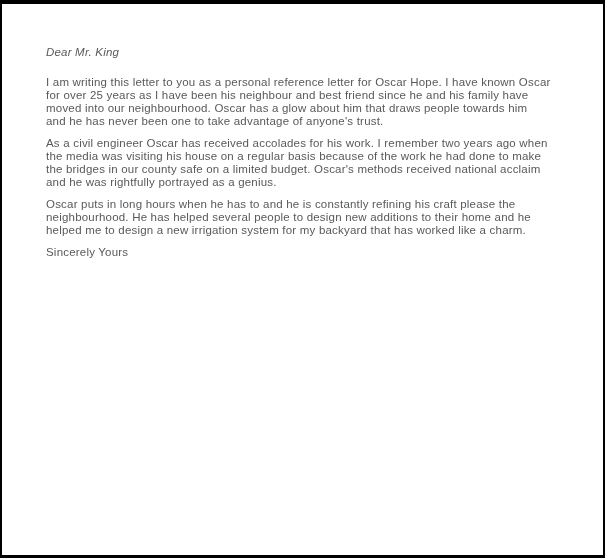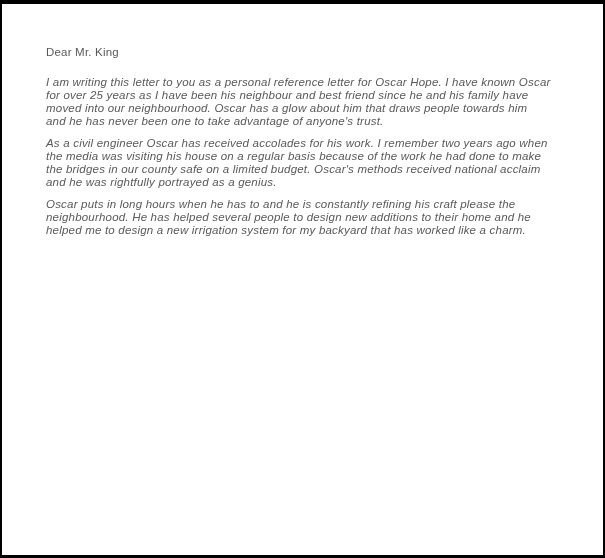--- a/index.html
+++ b/index.html
@@ -23,26 +23,26 @@
     width: 100%;
     height: 100%;
     font-family: "Liberation Sans", sans-serif;
     font-size: 11.5px;
     line-height: 13px;
     letter-spacing: 0.2px;
     color: #58595b;
   }
   .salutation {
     margin: 0 0 17px 0;
+    font-style: italic;
   }
   .para {
     margin: 0 0 9px 0;
     white-space: pre-line;
     max-width: 535px;
-    font-style: italic;
   }
   .closing {
     margin: 0 0 13px 0;
   }
   .signature {
     margin: 0;
   }
 </style>
 </head>
 <body>
@@ -59,15 +59,16 @@
     <p class="para">As a civil engineer Oscar has received accolades for his work. I remember two years ago when
 the media was visiting his house on a regular basis because of the work he had done to make
 the bridges in our county safe on a limited budget. Oscar's methods received national acclaim
 and he was rightfully portrayed as a genius.</p>
 
     <p class="para">Oscar puts in long hours when he has to and he is constantly refining his craft please the
 neighbourhood. He has helped several people to design new additions to their home and he
 helped me to design a new irrigation system for my backyard that has worked like a charm.</p>
 
 
+    <p class="closing">Sincerely Yours</p>
 
   </div>
 </div>
 
 </body></html>

